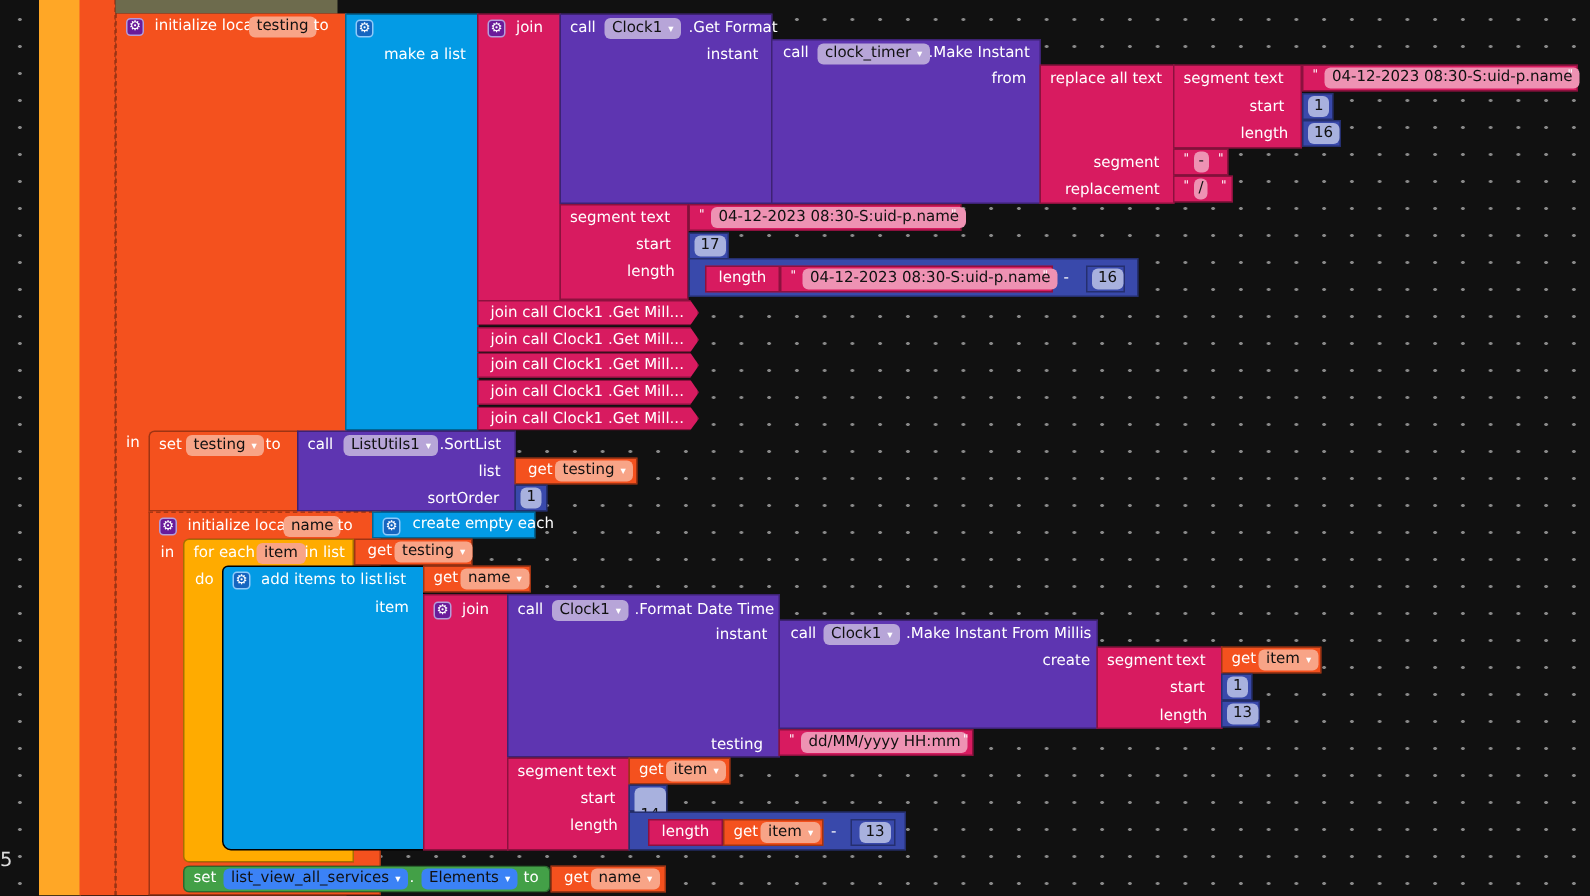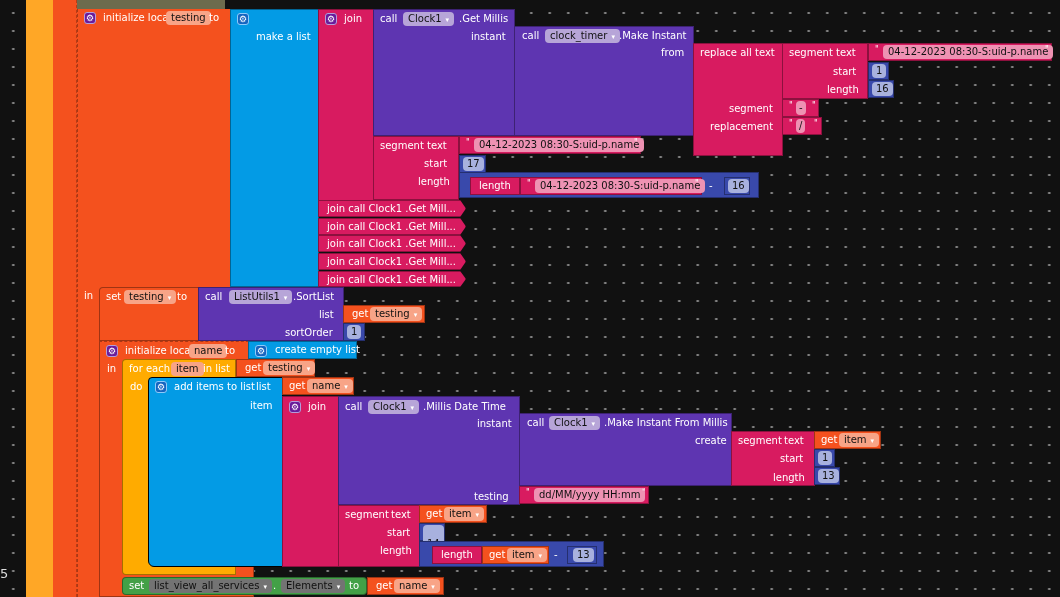--- a/index.html
+++ b/index.html
@@ -25,21 +25,21 @@
   .green  { background:#43a047; }
   .bd { border:1px solid rgba(0,0,0,0.35); }
   .field {
     position:absolute; height:14px; line-height:14px; padding:0 5px;
     border-radius:4px; font-size:10px; color:#111; white-space:nowrap;
   }
   .f-orange { background:#f8a487;text-align:right; }
   .f-purple { background:#b7a5d8; }
   .f-pink   { background:#ee92b3; }
   .f-num    { background:#a8b1de; }
-  .f-green  { background:#737373; }
+  .f-green  { background:#3b82f6; }
   .caret { font-size:7px; margin-left:4px; color:#fff; }
   .gear {
     position:absolute; width:12px; height:12px; border-radius:3px;
     background:#6a1b9a; border:1px solid #b39ddb; box-sizing:border-box;
     font-size:9px; line-height:10px; text-align:center; color:#fff;
   }
   .gear.blue-g { background:#1565c0; border-color:#90caf9; }
   .q { position:absolute; font-size:8px; color:#fff; }
 </style>
 </head>
@@ -67,32 +67,32 @@
 </div>
 
 <div class="b pink bd" style="left:318px;top:9px;width:56px;height:192px;">
   <span class="gear" style="left:6px;top:3px;">⚙</span>
   <span class="t" style="left:25px;top:2px;">join</span>
 </div>
 
 <div class="b purple bd" style="left:373px;top:9px;width:142px;height:127px;">
   <span class="t" style="left:6px;top:2px;">call</span>
   <span class="field f-purple" style="left:29px;top:2px;"><span>Clock1</span><span class="caret">▾</span></span>
-  <span class="t" style="left:85px;top:2px;">.Get Millis</span>
+  <span class="t" style="left:85px;top:2px;">.Get Format</span>
   <span class="t" style="left:97px;top:20px;">instant</span>
 </div>
 
 <div class="b purple bd" style="left:514px;top:26px;width:180px;height:110px;">
   <span class="t" style="left:7px;top:2px;">call</span>
   <span class="field f-purple" style="left:30px;top:2px;"><span>clock_timer</span><span class="caret">▾</span></span>
   <span class="t" style="left:104px;top:2px;">.Make Instant</span>
   <span class="t" style="left:146px;top:19px;">from</span>
 </div>
 
-<div class="b pink bd" style="left:693px;top:43px;width:90px;height:113px;text-align:center;">
+<div class="b pink bd" style="left:693px;top:43px;width:90px;height:93px;text-align:center;">
   <span class="t" style="left:6px;top:2px;">replace all text</span>
   <span class="t" style="left:35px;top:58px;">segment</span>
   <span class="t" style="left:16px;top:76px;">replacement</span>
 </div>
 
 <div class="b pink bd" style="left:782px;top:43px;width:86px;height:56px;">
   <span class="t" style="left:6px;top:2px;">segment</span>
   <span class="t" style="left:53px;top:2px;">text</span>
   <span class="t" style="left:50px;top:21px;">start</span>
   <span class="t" style="left:44px;top:39px;">length</span>
@@ -186,21 +186,21 @@
 
 <div class="b orange bd" style="left:99px;top:341px;width:155px;height:256px;border-top:1px dashed rgba(0,0,0,0.3);">
   <span class="gear" style="left:6px;top:3px;">⚙</span>
   <span class="t" style="left:25px;top:2px;">initialize loca</span>
   <span class="field f-orange" style="left:89px;top:2px;">name</span>
   <span class="t" style="left:125px;top:2px;">to</span>
   <span class="t" style="left:7px;top:20px;">in</span>
 </div>
 <div class="b blue bd" style="left:248px;top:341px;width:109px;height:18px;">
   <span class="gear blue-g" style="left:6px;top:3px;">⚙</span>
-  <span class="t" style="left:26px;top:1px;">create empty list</span>
+  <span class="t" style="left:26px;top:1px;">create empty each</span>
 </div>
 
 <div class="b yellow bd" style="left:122px;top:359px;width:114px;height:216px;border-radius:4px 0 0 4px;">
   <span class="t" style="left:6px;top:2px;">for each</span>
   <span class="field f-orange" style="left:48px;top:2px;">item</span>
   <span class="t" style="left:80px;top:2px;">in list</span>
   <span class="t" style="left:7px;top:20px;">do</span>
 </div>
 <div class="b orange bd" style="left:236px;top:359px;width:79px;height:18px;">
   <span class="t" style="left:8px;top:1px;">get</span>
@@ -219,21 +219,21 @@
 </div>
 
 <div class="b pink bd" style="left:282px;top:396px;width:57px;height:171px;">
   <span class="gear" style="left:6px;top:4px;">⚙</span>
   <span class="t" style="left:25px;top:3px;">join</span>
 </div>
 
 <div class="b purple bd" style="left:338px;top:396px;width:182px;height:109px;">
   <span class="t" style="left:6px;top:3px;">call</span>
   <span class="field f-purple" style="left:29px;top:3px;"><span>Clock1</span><span class="caret">▾</span></span>
-  <span class="t" style="left:84px;top:3px;">.Millis Date Time</span>
+  <span class="t" style="left:84px;top:3px;">.Format Date Time</span>
   <span class="t" style="left:138px;top:20px;">instant</span>
   <span class="t" style="left:135px;top:93px;">testing</span>
 </div>
 
 <div class="b purple bd" style="left:519px;top:413px;width:213px;height:73px;">
   <span class="t" style="left:7px;top:2px;">call</span>
   <span class="field f-purple" style="left:29px;top:2px;"><span>Clock1</span><span class="caret">▾</span></span>
   <span class="t" style="left:84px;top:2px;">.Make Instant From Millis</span>
   <span class="t" style="left:175px;top:20px;">create</span>
 </div>

